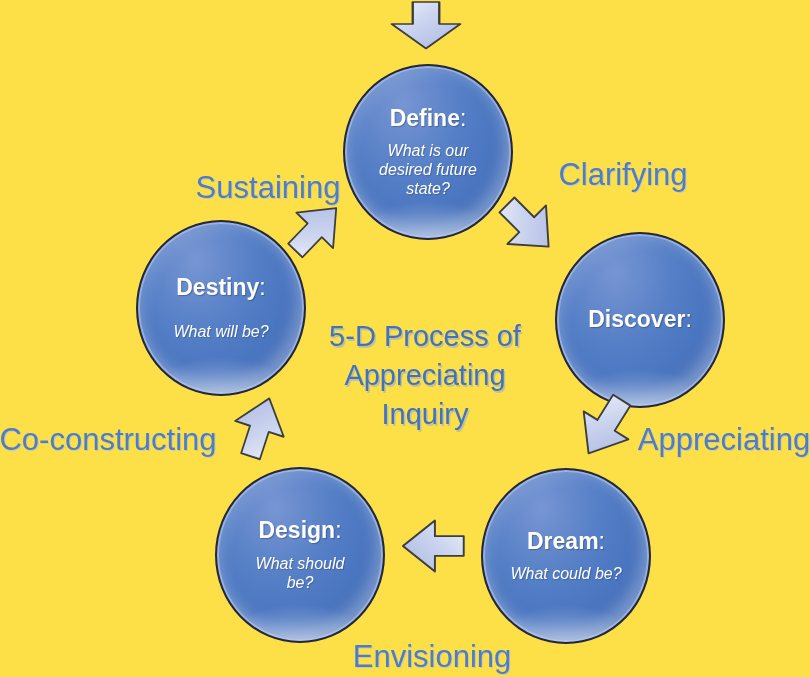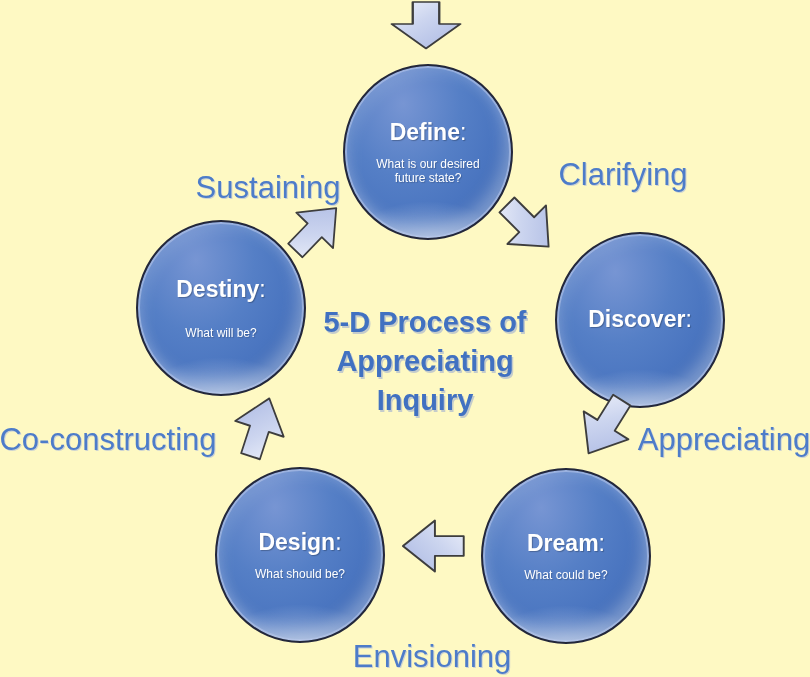--- a/index.html
+++ b/index.html
@@ -1,21 +1,21 @@
 <!DOCTYPE html>
 <html><head>
 <meta charset="utf-8">
 <style>
   html, body { margin: 0; padding: 0; background: #ffffff; }
   body { font-family: "Liberation Sans", sans-serif; }
   .canvas {
     position: relative;
     width: 810px;
     height: 677px;
-    background: #fef9c3;
+    background: #fde047;
     overflow: hidden;
   }
   
   .stage {
     position: absolute;
     width: 170px;
     height: 176px;
     border-radius: 50%;
     background:
       radial-gradient(ellipse 120% 70% at 50% 108%, rgba(255,255,255,0.55) 0%, rgba(255,255,255,0.0) 42%),
@@ -33,41 +33,42 @@
     color: #ffffff;
     box-sizing: border-box;
   }
   .stage .stage-title {
     font-size: 23px;
     line-height: 1.2;
     text-shadow: 1px 1px 1px rgba(0,0,0,0.25);
   }
   .stage .stage-title .b { font-weight: bold; }
   .stage .q {
-    font-size: 12px;
+    font-size: 16px;
     line-height: 1.18;
     max-width: 120px;
     margin: 10px auto 0 auto;
     text-shadow: 1px 1px 1px rgba(0,0,0,0.2);
+    font-style: italic;
   }
   #stage-define  { left: 343px; top:  64px; }
   #stage-discover{ left: 555px; top: 232px; }
   #stage-dream   { left: 481px; top: 468px; }
   #stage-design  { left: 215px; top: 467px; }
   #stage-destiny { left: 136px; top: 220px; gap: 12px; }
 
   
   .center-title {
     position: absolute;
-    left: 425px; top: 362px;
+    left: 425px; top: 376px;
     transform: translate(-50%, -50%);
     width: 300px;
     text-align: center;
     font-size: 29px;
-    font-weight: bold;
+    font-weight: normal;
     color: #4171c1;
     line-height: 1.35;
     text-shadow: 1.5px 1.5px 0 rgba(150,168,210,0.55);
   }
 
   
   .t-label {
     position: absolute;
     transform: translate(-50%, -50%);
     white-space: nowrap;

